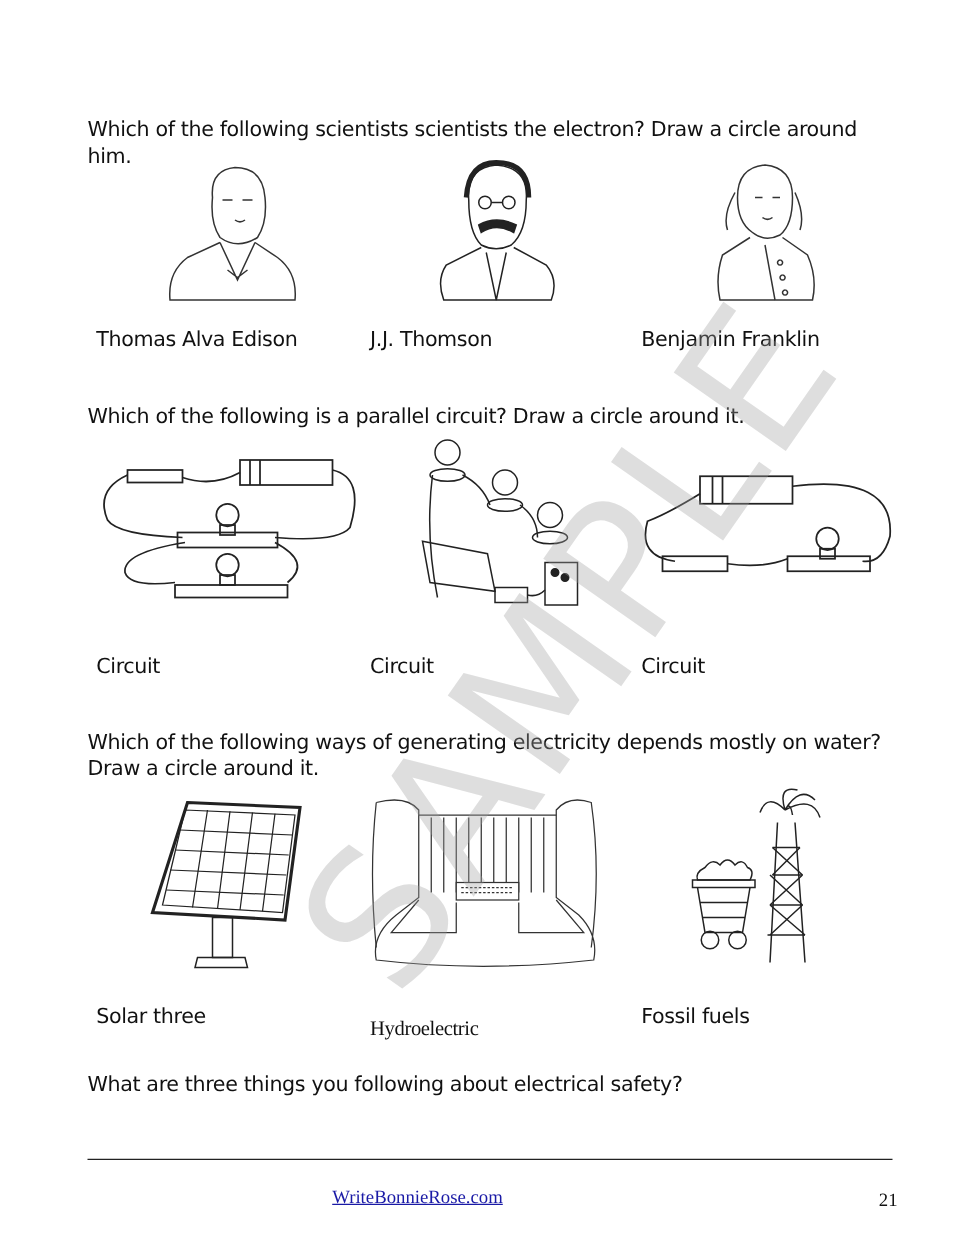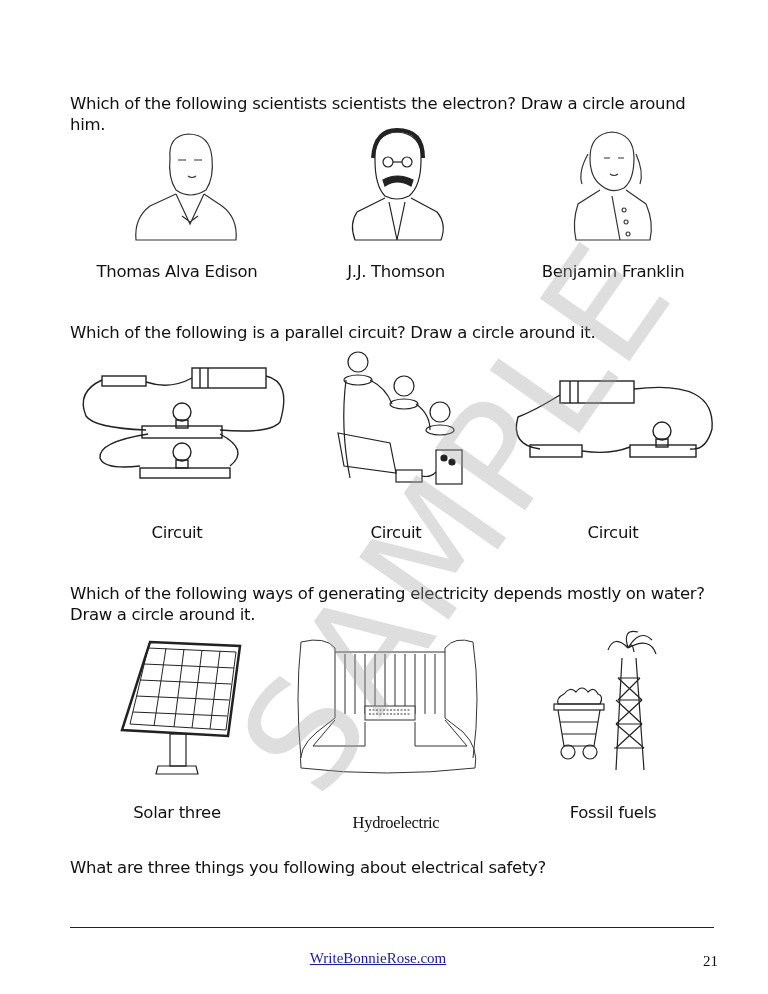--- a/index.html
+++ b/index.html
@@ -1,22 +1,22 @@
 <!DOCTYPE html>
 <html><head>
   <meta charset="utf-8">
   <style>
     html, body { margin: 0; padding: 0; background: #ffffff; }
     body { width: 768px; height: 994px; position: relative; overflow: hidden; font-family: "DejaVu Sans", sans-serif; color: #111; }
     .q { position: absolute; left: 70px; font-size: 16.5px; line-height: 21px; letter-spacing: -0.3px; }
-    .label { position: absolute; font-size: 16.5px; text-align: center; width: 200px; letter-spacing: -0.3px; }
+    .label { position: absolute; font-size: 16.5px; text-align: left; width: 200px; letter-spacing: -0.3px; }
     .fig { position: absolute; }
     .watermark { position: absolute; left: 150px; top: 440px; font-family: "DejaVu Sans", sans-serif; font-size: 150px; color: rgba(160,160,160,0.35); transform: rotate(-55deg); transform-origin: center; letter-spacing: 4px; pointer-events: none; width: 600px; text-align: center; }
     .rule { position: absolute; left: 70px; top: 927px; width: 644px; height: 0; border-top: 1.5px solid #222; }
-    .footer-link { position: absolute; left: 0; width: 668px; top: 950px; text-align: center; font-family: "Liberation Serif", serif; font-size: 15px; color: #1a1aa6; text-decoration: underline; padding-left: 44px; }
+    .footer-link { position: absolute; left: 0; width: 668px; top: 950px; text-align: center; font-family: "Liberation Serif", serif; font-size: 15px; color: #1a1aa6; text-decoration: underline; }
     .page-num { position: absolute; right: 50px; top: 953px; font-family: "Liberation Serif", serif; font-size: 15px; text-align: right; }
     svg { overflow: visible; }
   </style>
 </head>
 <body>
 
 <div class="q" style="top:93px; width:630px;">Which of the following scientists scientists the electron? Draw a circle around him.</div>
 
 <svg class="fig" style="left:130px; top:128px;" width="110" height="115">
   <g fill="none" stroke="#333" stroke-width="1.2">

